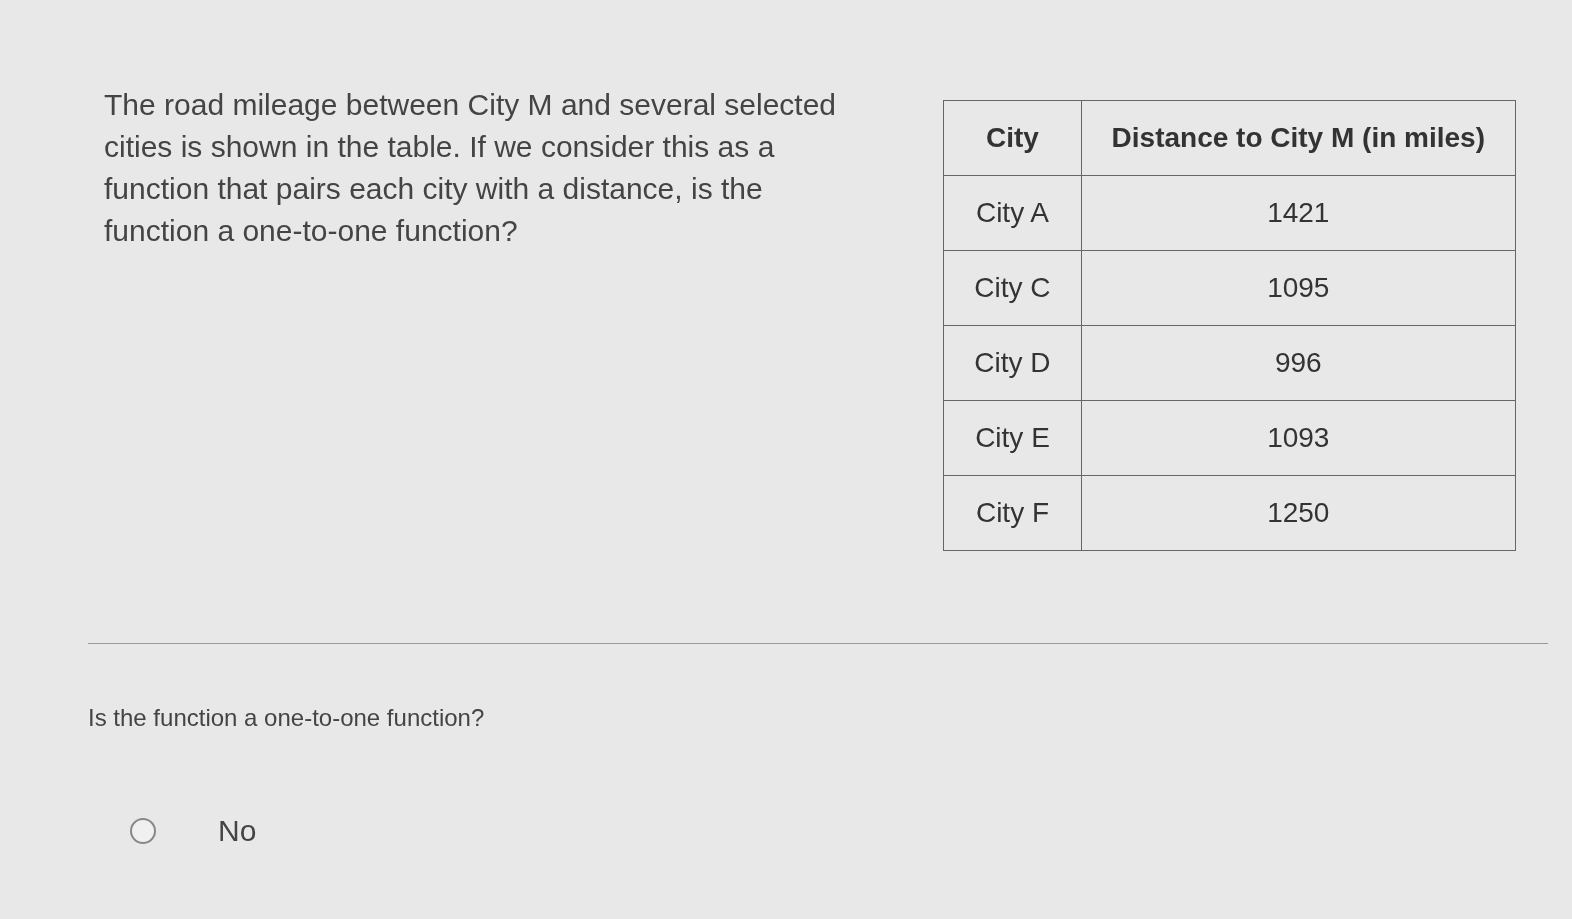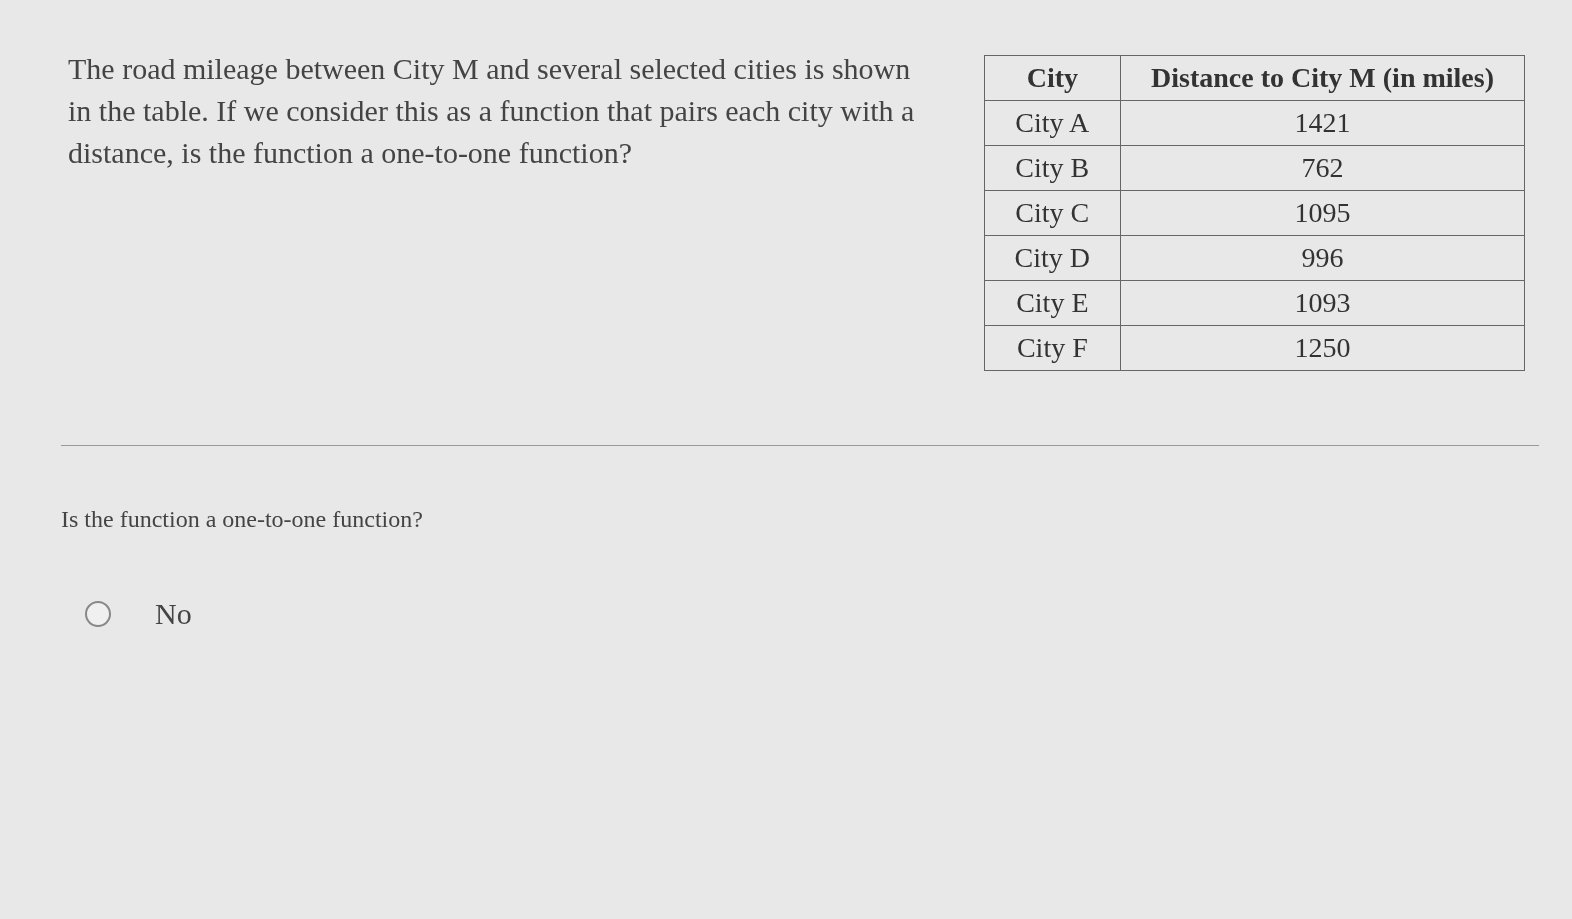--- a/index.html
+++ b/index.html
@@ -1,19 +1,18 @@
 <!DOCTYPE html>
 <html><head>
   <meta charset="utf-8">
   <style>
     * {
-      margin: 7px;
+      margin: 16px;
       padding: 0;
       box-sizing: border-box;
-      font-family: Liberation Serif, serif;
     }
     body {
       font-family: Arial, Helvetica, sans-serif;
       background-color: #e8e8e8;
       width: 1572px;
       height: 919px;
       padding: 20px 40px;
       color: #333;
     }
     .top-section {
@@ -32,21 +31,21 @@
     .table-container {
       flex: 0 0 auto;
     }
     table {
       border-collapse: collapse;
       font-size: 28px;
       color: #333;
     }
     th, td {
       border: 1px solid #666;
-      padding: 6px 30px;
+      padding: 21px 30px;
       text-align: center;
     }
     th {
       font-weight: bold;
       background-color: transparent;
     }
     .sub-question {
       font-size: 24px;
       color: #444;
       margin-bottom: 50px;
@@ -86,24 +85,20 @@
           <th>City</th>
           <th>Distance to City M (in miles)</th>
         </tr>
       </thead>
       <tbody>
         <tr>
           <td>City A</td>
           <td>1421</td>
         </tr>
         <tr>
-          <td>City B</td>
-          <td>762</td>
-        </tr>
-        <tr>
           <td>City C</td>
           <td>1095</td>
         </tr>
         <tr>
           <td>City D</td>
           <td>996</td>
         </tr>
         <tr>
           <td>City E</td>
           <td>1093</td>

